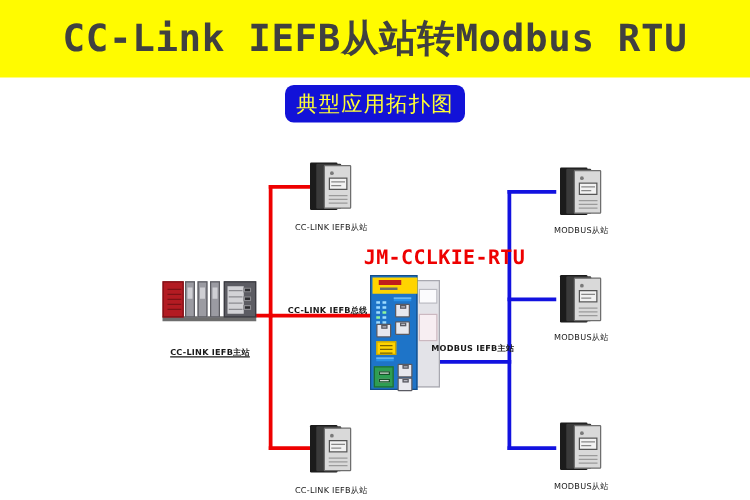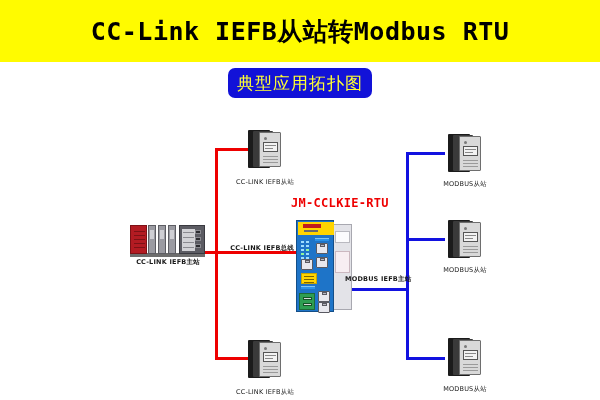--- a/index.html
+++ b/index.html
@@ -19,23 +19,23 @@
   #title-banner {
     position: absolute;
     left: 0; top: 0;
     width: 600px; height: 62px;
     background: #fffb00;
     display: flex;
     align-items: center;
     justify-content: center;
   }
   #title-text {
-    color: #000000;
+    color: #404040;
     font-family: "DejaVu Sans Mono", "Liberation Mono", monospace;
-    font-size: 25px;
+    font-size: 30px;
     font-weight: bold;
     letter-spacing: 0.5px;
     white-space: nowrap;
   }
 
   
   #subtitle-box {
     position: absolute;
     left: 228px; top: 68px;
     width: 144px; height: 30px;
@@ -320,21 +320,21 @@
     background: #d9d9d9;
     border: 1px solid #155227;
     box-sizing: border-box;
   }
 
   
   #label-jm {
     position: absolute;
     color: #ee0000;
     font-family: "DejaVu Sans Mono", "Liberation Mono", monospace;
-    font-size: 12px;
+    font-size: 16px;
     font-weight: bold;
     white-space: nowrap;
     letter-spacing: 0.3px;
   }
 </style>
 </head>
 <body>
 
 <div id="title-banner">
   <div id="title-text">CC-Link IEFB从站转Modbus RTU</div>
@@ -386,21 +386,21 @@
         <div class="fl" style="top:3px;"></div>
         <div class="fl" style="top:8px;"></div>
         <div class="fl" style="top:13px;"></div>
         <div class="fl" style="top:18px;"></div>
       </div>
       <div class="port" style="top:4px;"></div>
       <div class="port" style="top:11px;"></div>
       <div class="port" style="top:18px;"></div>
     </div>
   </div>
-  <div class="caption bold" style="left:118px; top:158px; width:100px;">CC-LINK IEFB主站</div>
+  <div class="caption bold" style="left:118px; top:178px; width:100px;text-decoration:underline;">CC-LINK IEFB主站</div>
 
   <div class="device" style="left:248px; top:30px;">
     <div class="shadow-stack"></div>
     <div class="shadow-stack2"></div>
     <div class="body">
       <div class="knob"></div>
       <div class="screen">
           <div class="screen-line"></div>
           <div class="screen-line2"></div>
         </div>

